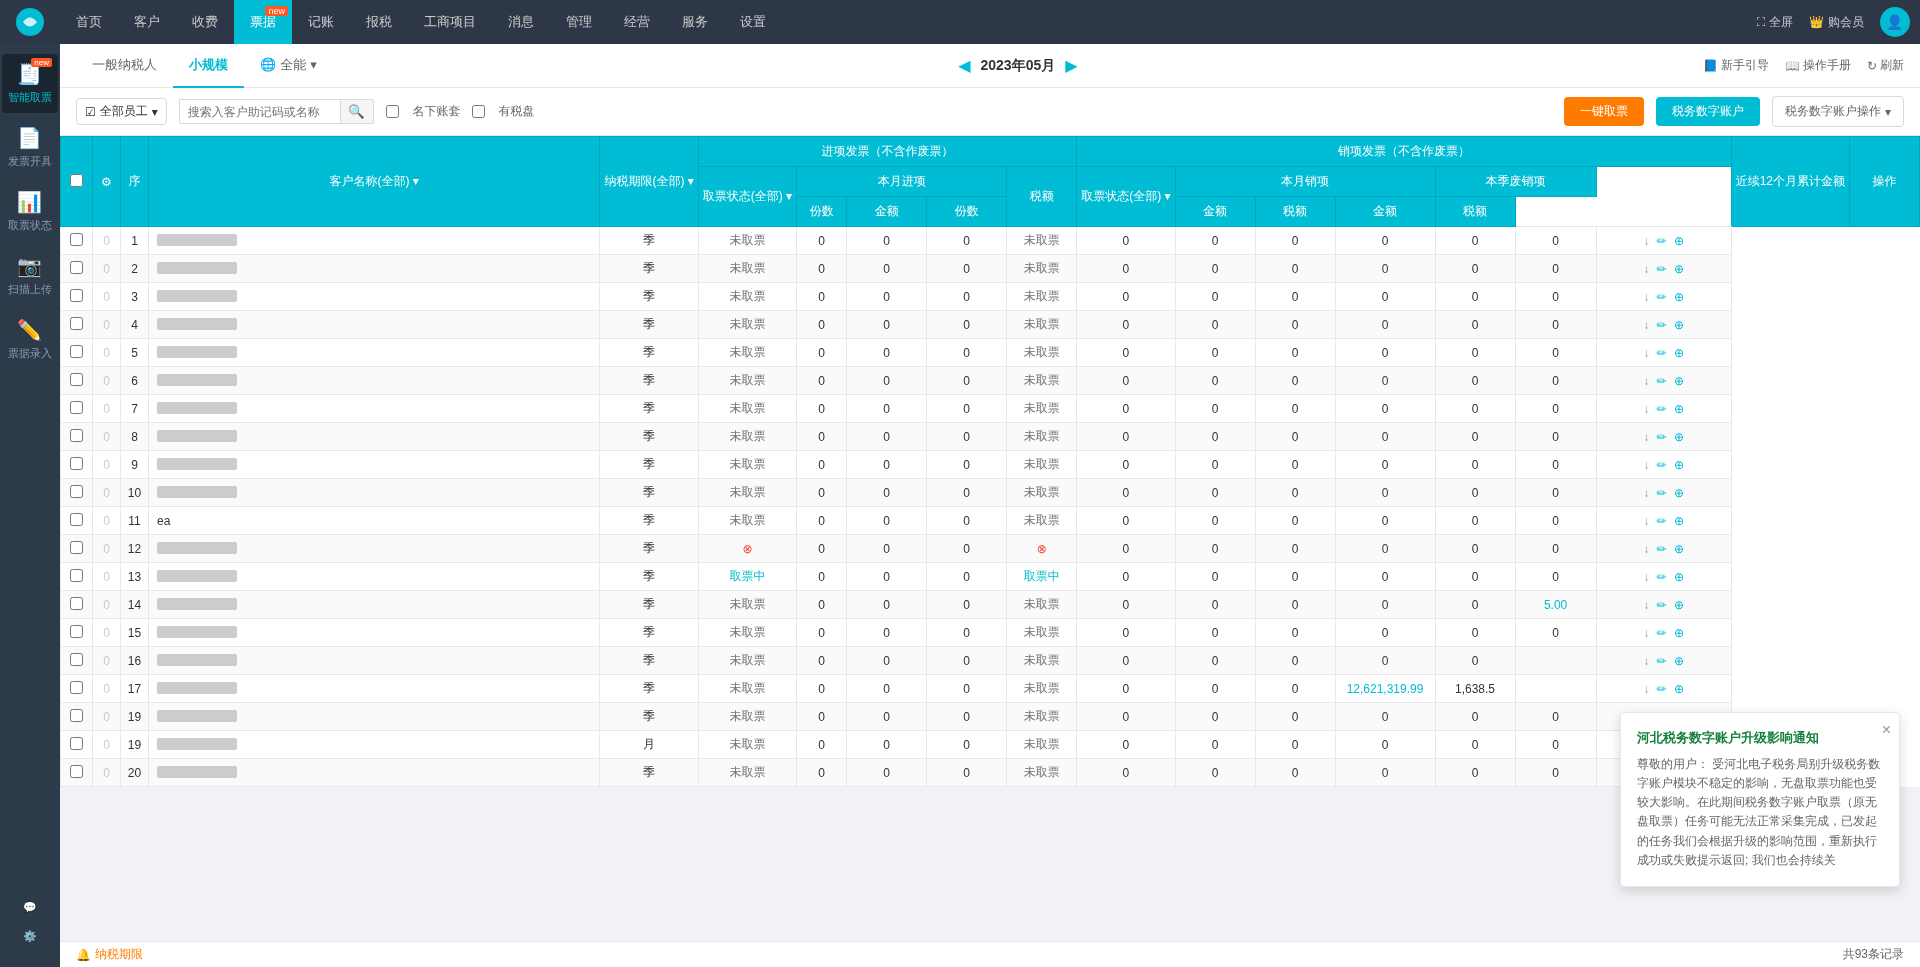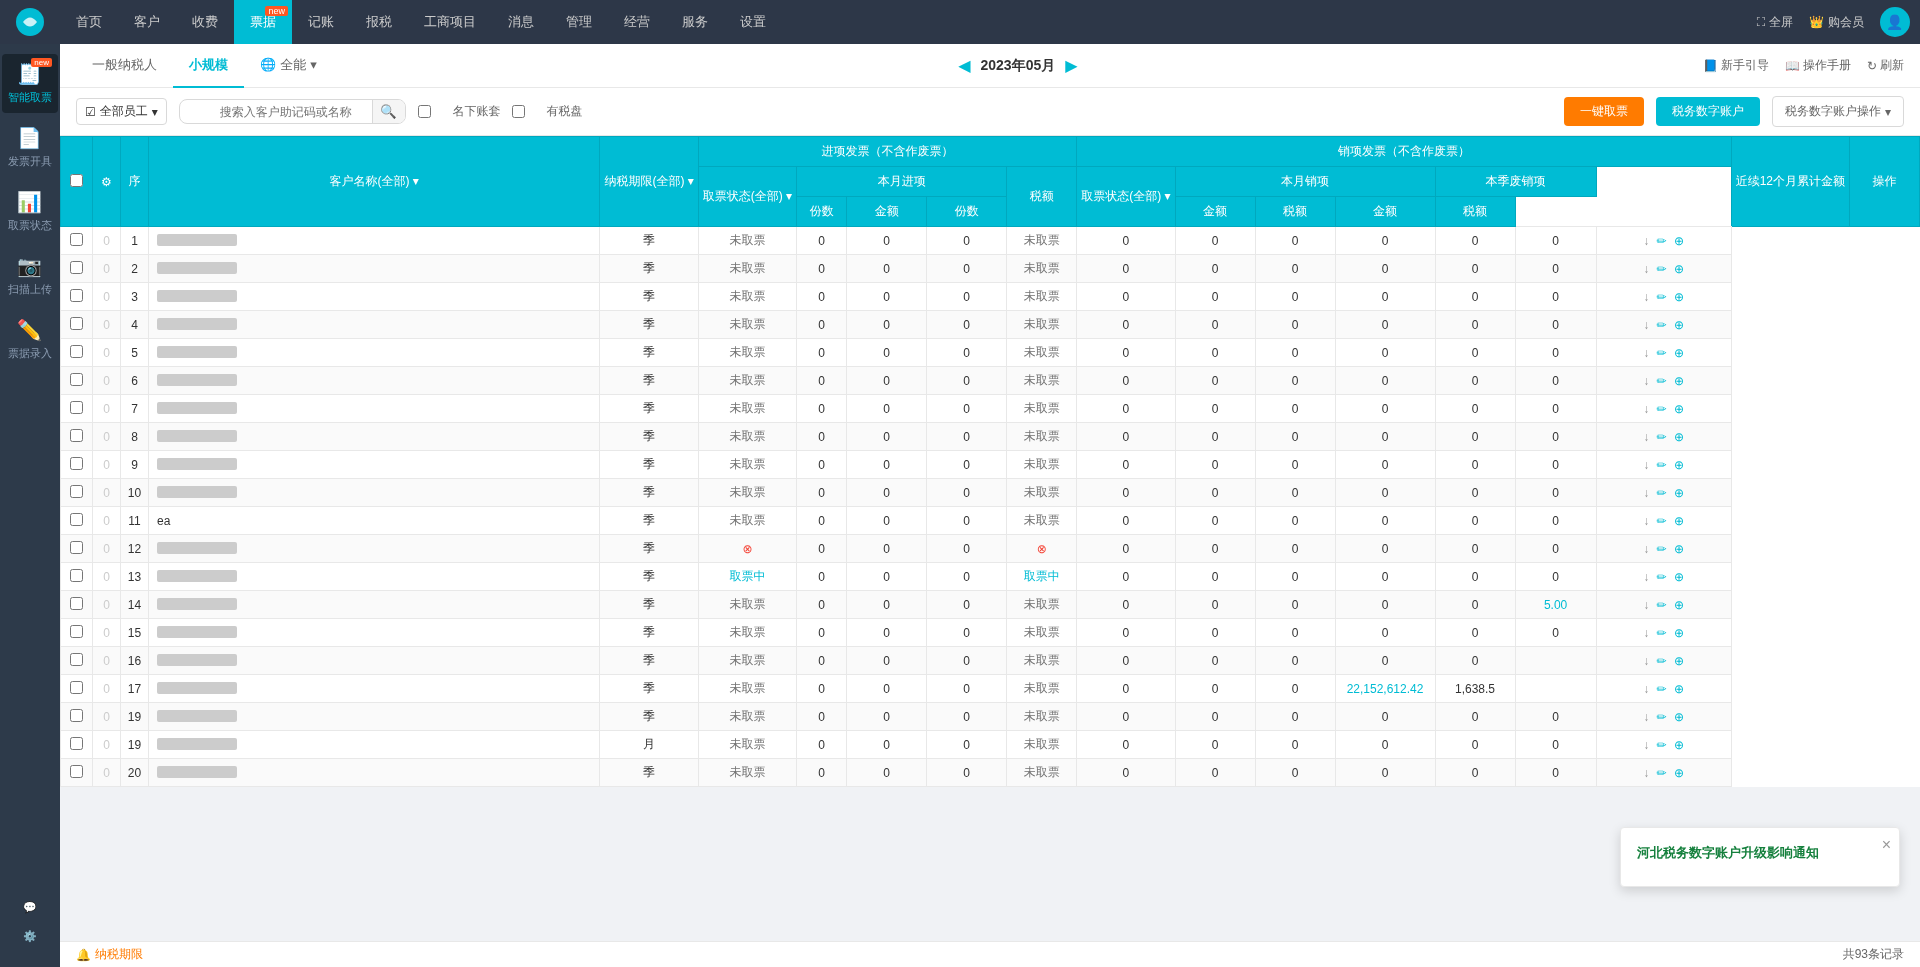--- a/index.html
+++ b/index.html
@@ -33,24 +33,24 @@
     .sub-nav-item { padding: 0 16px; height: 44px; display: flex; align-items: center; cursor: pointer; color: #666; font-size: 13px; border-bottom: 2px solid transparent; }
     .sub-nav-item.active { color: #00bcd4; border-bottom-color: #00bcd4; font-weight: bold; }
     .sub-nav-divider { flex: 1; }
     .date-nav { display: flex; align-items: center; gap: 10px; }
     .date-nav-btn { cursor: pointer; color: #00bcd4; font-size: 16px; }
     .date-text { font-size: 14px; font-weight: bold; }
     .btn-orange { background: #ff7b00; color: #fff; border: none; padding: 6px 16px; border-radius: 4px; cursor: pointer; font-size: 12px; }
     .btn-teal { background: #00bcd4; color: #fff; border: none; padding: 6px 16px; border-radius: 4px; cursor: pointer; font-size: 12px; }
     .btn-outline { background: #fff; color: #666; border: 1px solid #d9d9d9; padding: 6px 12px; border-radius: 4px; cursor: pointer; font-size: 12px; display: flex; align-items: center; gap: 4px; }
     .filter-select { border: 1px solid #d9d9d9; border-radius: 4px; padding: 4px 8px; font-size: 12px; display: flex; align-items: center; gap: 4px; cursor: pointer; background: #fff; }
-    .search-box { display: flex; align-items: center; border: 1px solid #d9d9d9; border-radius: 8px; overflow: hidden; padding-left: 32px; }
+    .search-box { display: flex; align-items: center; border: 1px solid #d9d9d9; border-radius: 1px; overflow: hidden; }
     .search-box input { border: none; outline: none; padding: 4px 8px; font-size: 12px; width: 160px; }
     .search-box-btn { background: #f5f5f5; border: none; border-left: 1px solid #d9d9d9; padding: 4px 8px; cursor: pointer; }
-    .checkbox-label { display: flex; align-items: center; gap: 21px; cursor: pointer; color: #666; }
+    .checkbox-label { display: flex; align-items: center; gap: 13px; cursor: pointer; color: #666; }
 
     
     .table-container { flex: 1; overflow: auto; padding: 0; }
     table { width: 100%; border-collapse: collapse; background: #fff; }
     thead tr th { background: #00bcd4; color: #fff; text-align: center; padding: 6px 4px; font-size: 12px; font-weight: normal; border: 1px solid #00a8be; white-space: nowrap; }
     tbody tr td { text-align: center; padding: 5px 4px; font-size: 12px; border: 1px solid #e8e8e8; color: #333; white-space: nowrap; }
     tbody tr:nth-child(even) { background: #fafafa; }
     .td-left { text-align: left; padding-left: 8px; }
     .status-error { color: #f44336; }
     .status-normal { color: #737373; }
@@ -613,21 +613,21 @@
               <td class="td-left"><span class="blurred">xxxxxxx</span></td>
               <td>季</td>
               <td><span class="status-normal">未取票</span></td>
               <td>0</td>
               <td>0</td>
               <td>0</td>
               <td><span class="status-normal">未取票</span></td>
               <td>0</td>
               <td>0</td>
               <td>0</td>
-              <td><span style="color:#00bcd4;">22,152,612.42</span></td>
+              <td><span style="color:#00bcd4;">12,621,319.99</span></td>
               <td><span style="color:#333;">1,638.5</span></td>
               <td></td>
               <td>
     <span class="action-btn" style="color:#999;">↓</span>
     <span class="action-btn">✏</span>
     <span class="action-btn">⊕</span>
   </td>
             </tr>
             <tr>
               <td><input type="checkbox" style=""></td>
@@ -697,20 +697,22 @@
     <span class="action-btn">✏</span>
     <span class="action-btn">⊕</span>
   </td>
             </tr>
           </tbody>
       </table>
 
       <div class="notification-popup" style="position:fixed;bottom:80px;right:20px;">
         <button class="notification-close" style="background:none;border:none;font-size:16px;">×</button>
         <div class="notification-title">河北税务数字账户升级影响通知</div>
+        <div class="notification-body" id="notification-body">尊敬的用户：
+受河北电子税务局别升级税务数字账户模块不稳定的影响，无盘取票功能也受较大影响。在此期间税务数字账户取票（原无盘取票）任务可能无法正常采集完成，已发起的任务我们会根据升级的影响范围，重新执行成功或失败提示返回; 我们也会持续关</div>
       </div>
     </div>
 
     <div class="bottom-bar">
       <div class="bottom-policy">
         <span>🔔</span>
         <span>纳税期限</span>
       </div>
       <div style="flex:1"></div>
       <span>共93条记录</span>

